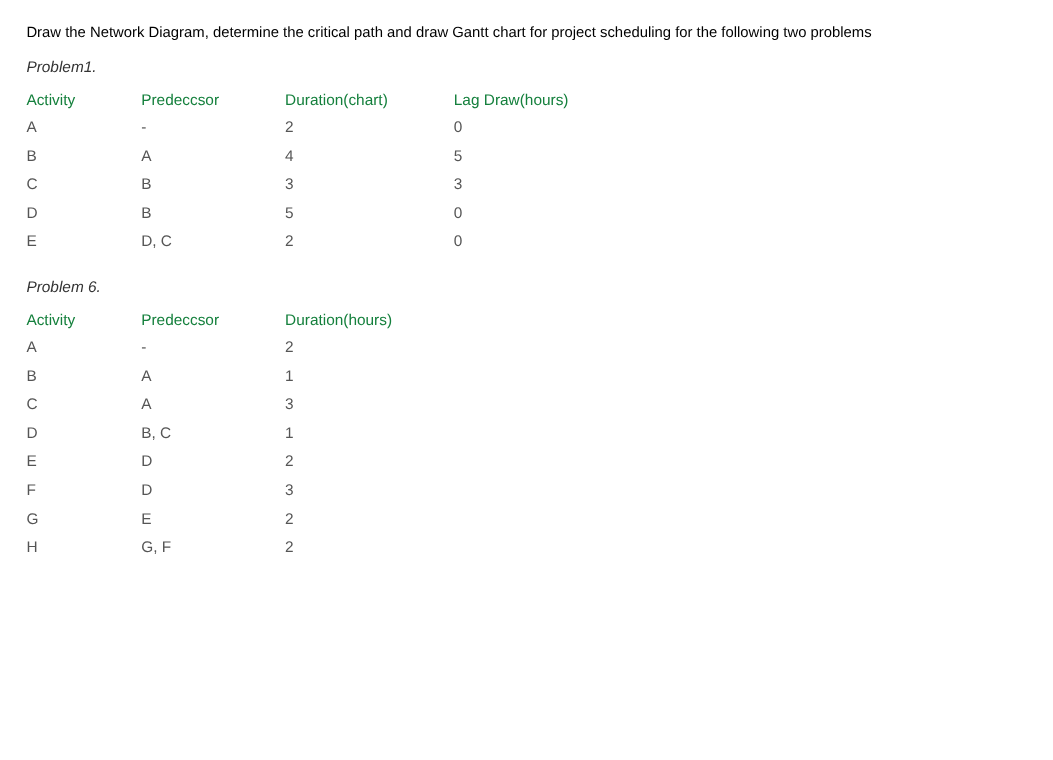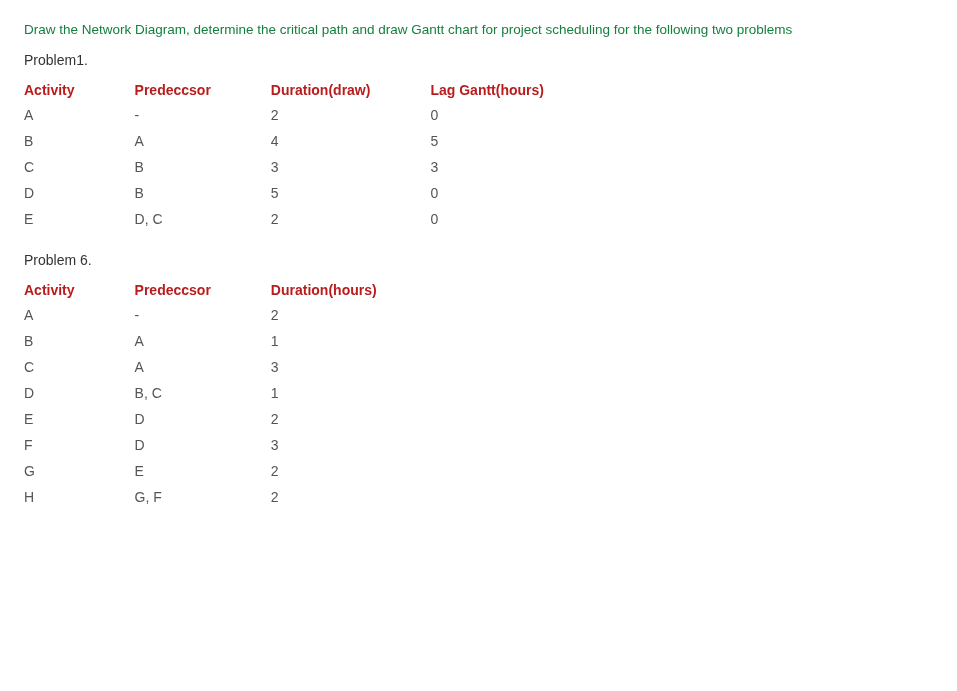--- a/index.html
+++ b/index.html
@@ -10,39 +10,40 @@
     body {
       background: #fff;
       font-family: Arial, sans-serif;
       font-size: 14px;
       color: #333;
       padding: 20px 24px;
       width: 957px;
       min-height: 691px;
     }
     .instruction {
-      color: #15803d;
+      color: #000000;
       font-size: 13.5px;
       line-height: 1.5;
       margin-bottom: 12px;
     }
     .problem-title {
       font-size: 14px;
       color: #333;
       margin-bottom: 10px;
       margin-top: 4px;
+      font-style: italic;
     }
     table {
       border-collapse: collapse;
       margin-bottom: 20px;
     }
     th {
       text-align: left;
-      font-weight: bold;
-      color: #b91c1c;
+      font-weight: normal;
+      color: #15803d;
       padding: 4px 60px 4px 0;
       font-size: 14px;
     }
     td {
       text-align: left;
       padding: 5px 60px 5px 0;
       font-size: 14px;
       color: #555;
       min-width: 60px;
     }
@@ -62,22 +63,22 @@
 
 <p class="instruction">Draw the Network Diagram, determine the critical path and draw Gantt chart for project scheduling  for the following two problems</p>
 
 <p class="problem-title">Problem1.</p>
 
 <table>
   <thead>
     <tr id="p1-header-row">
     <th>Activity</th>
         <th>Predeccsor</th>
-        <th>Duration(draw)</th>
-        <th>Lag Gantt(hours)</th>
+        <th>Duration(chart)</th>
+        <th>Lag Draw(hours)</th>
       </tr>
   </thead>
   <tbody id="p1-body">
   <tr>
         <td>A</td>
         <td>-</td>
         <td>2</td>
         <td>0</td>
       </tr>
       <tr>

